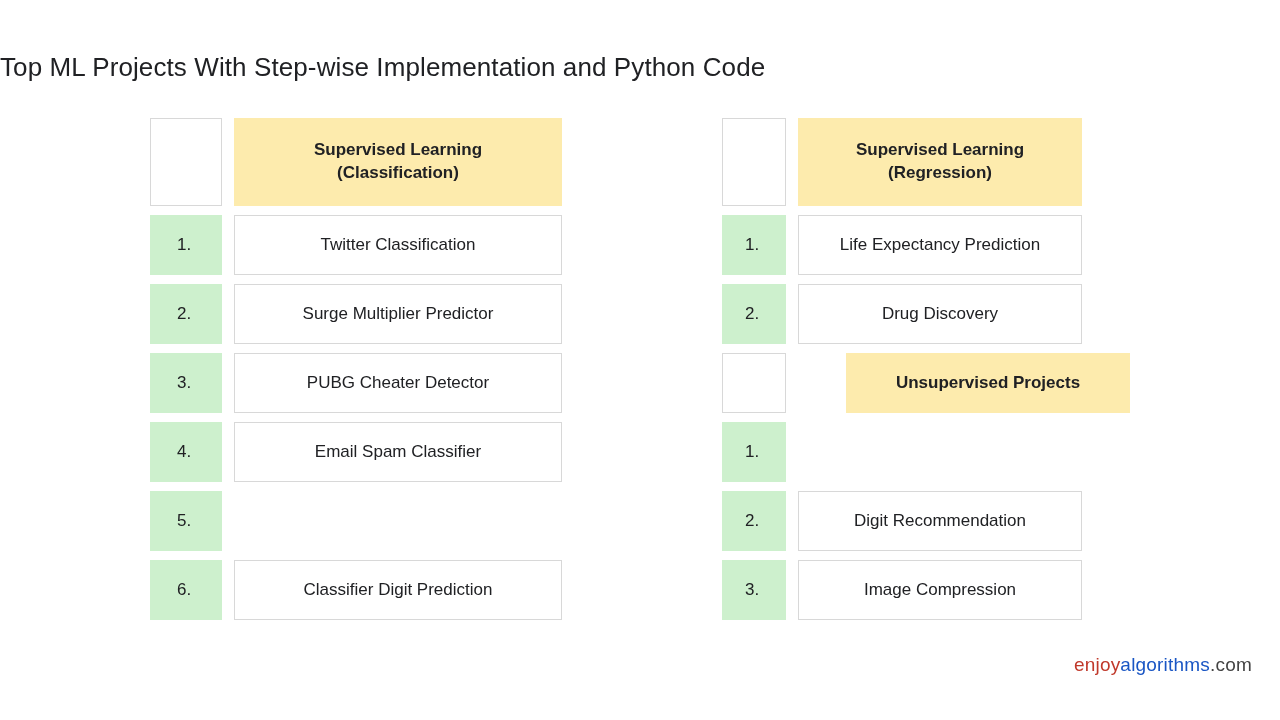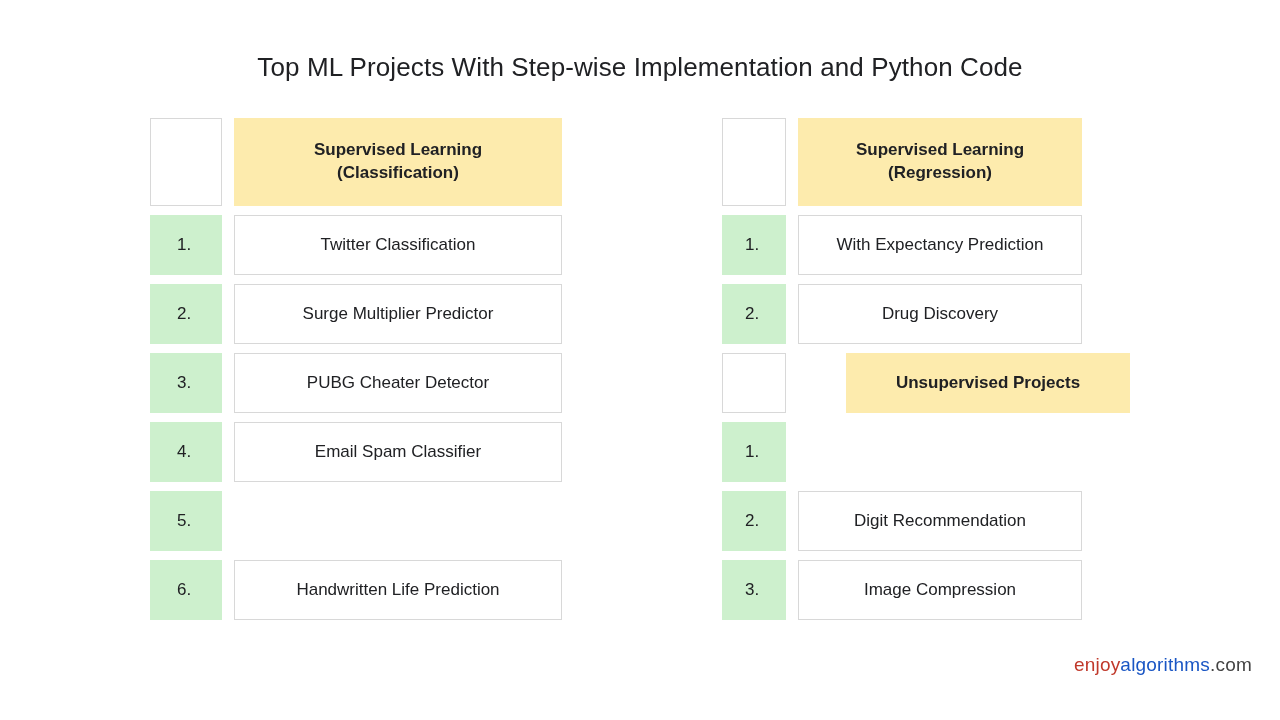--- a/index.html
+++ b/index.html
@@ -13,21 +13,20 @@
     font-family: "Liberation Sans", sans-serif;
     color: #202124;
     overflow: hidden;
     position: relative;
   }
   .page-title {
     position: absolute;
     top: 52px;
     left: 0;
     width: 100%;
-    text-align: center;
     font-size: 26px;
     font-weight: 400;
     color: #202124;
     letter-spacing: 0.1px;
   }
   .columns {
     position: absolute;
     top: 118px;
     left: 0;
     width: 100%;
@@ -140,36 +139,36 @@
     </div>
     <div class="row">
       <div class="num-cell filled">4.</div>
       <div class="label-cell">Email Spam Classifier</div>
     </div>
     <div class="row">
       <div class="num-cell filled">5.</div>
     </div>
     <div class="row">
       <div class="num-cell filled">6.</div>
-      <div class="label-cell">Handwritten Life Prediction</div>
+      <div class="label-cell">Classifier Digit Prediction</div>
     </div>
 
   </div>
 
   <div class="column col-right">
 
     <div class="row header-row">
       <div class="num-cell"></div>
       <div class="label-cell nowrap">Supervised Learning
 (Regression)</div>
     </div>
 
     <div class="row">
       <div class="num-cell filled">1.</div>
-      <div class="label-cell">With Expectancy Prediction</div>
+      <div class="label-cell">Life Expectancy Prediction</div>
     </div>
     <div class="row">
       <div class="num-cell filled">2.</div>
       <div class="label-cell">Drug Discovery</div>
     </div>
 
     <div class="row subheader-row">
       <div class="num-cell"></div>
       <div class="label-cell">Unsupervised Projects</div>
     </div>

